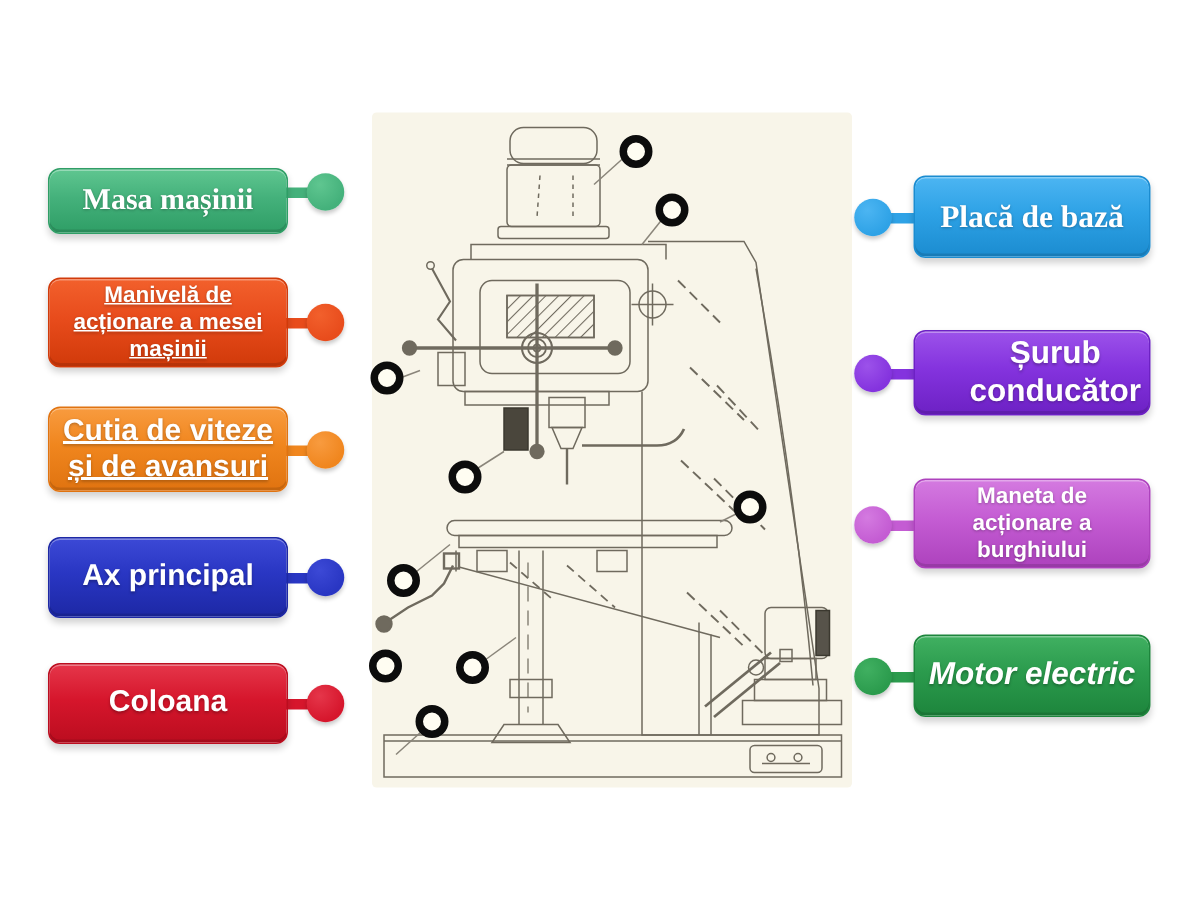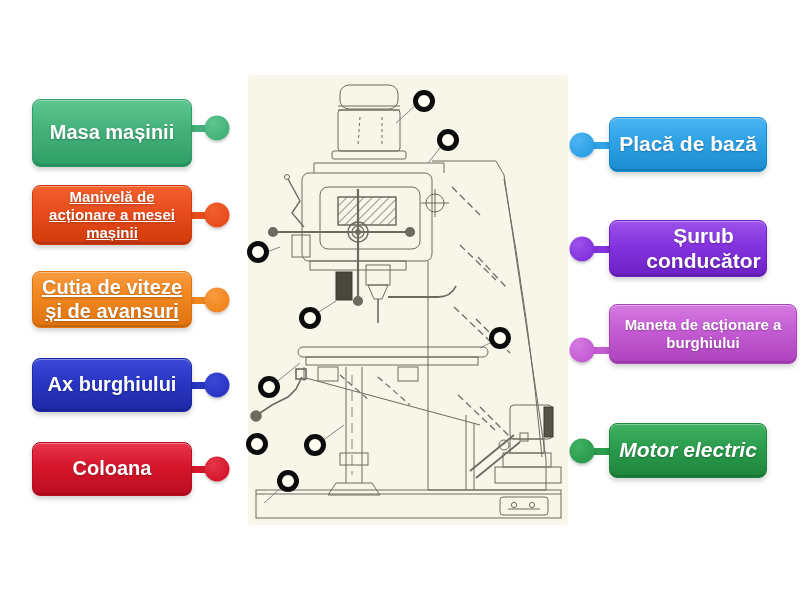--- a/index.html
+++ b/index.html
@@ -186,43 +186,43 @@
       <div class="target" style="left: 448px; top: 140px; border-color: rgb(12, 12, 12);"></div>
       <div class="target" style="left: 258px; top: 252px; border-color: rgb(12, 12, 12);"></div>
       <div class="target" style="left: 310px; top: 318px; border-color: rgb(12, 12, 12);"></div>
       <div class="target" style="left: 500px; top: 338px; border-color: rgb(12, 12, 12);"></div>
       <div class="target" style="left: 269px; top: 387px; border-color: rgb(12, 12, 12);"></div>
       <div class="target" style="left: 257px; top: 444px; border-color: rgb(12, 12, 12);"></div>
       <div class="target" style="left: 315px; top: 445px; border-color: rgb(12, 12, 12);"></div>
       <div class="target" style="left: 288px; top: 481px; border-color: rgb(12, 12, 12);"></div>
     </div>
   <div id="labels-left">
-      <div class="chip" style="left: 32px; top: 99px; width: 160px; height: 68px; font-size: 20px; background: linear-gradient(rgb(95, 198, 144) 0%, rgb(68, 177, 123) 45%, rgb(47, 158, 102) 100%); border: 1px solid rgb(47, 158, 102);">Masa mașinii</div>
+      <div class="chip" style="left: 32px; top: 112px; width: 160px; height: 44px; font-size: 20px; background: linear-gradient(rgb(95, 198, 144) 0%, rgb(68, 177, 123) 45%, rgb(47, 158, 102) 100%); border: 1px solid rgb(47, 158, 102); font-family: Liberation Serif, serif;">Masa mașinii</div>
       <div class="stem" style="background: rgb(68, 177, 123); top: 124.5px; left: 188px; width: 31px;"></div>
       <div class="dot" style="left: 217px; top: 128px; background: radial-gradient(circle at 35% 30%, rgb(95, 198, 144), rgb(68, 177, 123) 70%);"></div>
       <div class="chip" style="left: 32px; top: 185px; width: 160px; height: 60px; font-size: 15px; background: linear-gradient(rgb(242, 96, 44) 0%, rgb(232, 76, 28) 45%, rgb(209, 58, 10) 100%); border: 1px solid rgb(209, 58, 10); text-decoration: underline;">Manivelă de acționare a mesei mașinii</div>
       <div class="stem" style="background: rgb(232, 76, 28); top: 211.5px; left: 188px; width: 31px;"></div>
       <div class="dot" style="left: 217px; top: 215px; background: radial-gradient(circle at 35% 30%, rgb(242, 96, 44), rgb(232, 76, 28) 70%);"></div>
       <div class="chip" style="left: 32px; top: 271px; width: 160px; height: 57px; font-size: 20px; background: linear-gradient(rgb(248, 155, 63) 0%, rgb(240, 134, 30) 45%, rgb(224, 115, 16) 100%); border: 1px solid rgb(224, 115, 16); text-decoration: underline;">Cutia de viteze și de avansuri</div>
       <div class="stem" style="background: rgb(240, 134, 30); top: 296.5px; left: 188px; width: 31px;"></div>
       <div class="dot" style="left: 217px; top: 300px; background: radial-gradient(circle at 35% 30%, rgb(248, 155, 63), rgb(240, 134, 30) 70%);"></div>
-      <div class="chip" style="left: 32px; top: 358px; width: 160px; height: 54px; font-size: 20px; background: linear-gradient(rgb(60, 73, 214) 0%, rgb(41, 54, 195) 45%, rgb(29, 40, 165) 100%); border: 1px solid rgb(29, 40, 165);">Ax burghiului</div>
+      <div class="chip" style="left: 32px; top: 358px; width: 160px; height: 54px; font-size: 20px; background: linear-gradient(rgb(60, 73, 214) 0%, rgb(41, 54, 195) 45%, rgb(29, 40, 165) 100%); border: 1px solid rgb(29, 40, 165);">Ax principal</div>
       <div class="stem" style="background: rgb(41, 54, 195); top: 381.5px; left: 188px; width: 31px;"></div>
       <div class="dot" style="left: 217px; top: 385px; background: radial-gradient(circle at 35% 30%, rgb(60, 73, 214), rgb(41, 54, 195) 70%);"></div>
       <div class="chip" style="left: 32px; top: 442px; width: 160px; height: 54px; font-size: 20px; background: linear-gradient(rgb(229, 54, 74) 0%, rgb(214, 22, 44) 45%, rgb(187, 13, 31) 100%); border: 1px solid rgb(187, 13, 31);">Coloana</div>
       <div class="stem" style="background: rgb(214, 22, 44); top: 465.5px; left: 188px; width: 31px;"></div>
       <div class="dot" style="left: 217px; top: 469px; background: radial-gradient(circle at 35% 30%, rgb(229, 54, 74), rgb(214, 22, 44) 70%);"></div>
     </div>
   <div id="labels-right">
-      <div class="chip" style="left: 609px; top: 117px; width: 158px; height: 55px; font-size: 21px; background: linear-gradient(rgb(76, 181, 242) 0%, rgb(46, 162, 230) 45%, rgb(27, 140, 208) 100%); border: 1px solid rgb(27, 140, 208);">Placă de bază</div>
+      <div class="chip" style="left: 609px; top: 117px; width: 158px; height: 55px; font-size: 21px; background: linear-gradient(rgb(76, 181, 242) 0%, rgb(46, 162, 230) 45%, rgb(27, 140, 208) 100%); border: 1px solid rgb(27, 140, 208); font-family: Liberation Serif, serif;">Placă de bază</div>
       <div class="stem" style="background: rgb(46, 162, 230); top: 141.5px; left: 580px; width: 33px;"></div>
       <div class="dot" style="left: 582px; top: 145px; background: radial-gradient(circle at 35% 30%, rgb(76, 181, 242), rgb(46, 162, 230) 70%);"></div>
       <div class="chip" style="left: 609px; top: 220px; width: 158px; height: 57px; font-size: 21px; background: linear-gradient(rgb(156, 82, 234) 0%, rgb(132, 51, 222) 45%, rgb(109, 33, 196) 100%); border: 1px solid rgb(109, 33, 196); padding-left: 37px;">Șurub conducător</div>
       <div class="stem" style="background: rgb(132, 51, 222); top: 245.5px; left: 580px; width: 33px;"></div>
       <div class="dot" style="left: 582px; top: 249px; background: radial-gradient(circle at 35% 30%, rgb(156, 82, 234), rgb(132, 51, 222) 70%);"></div>
-      <div class="chip" style="left: 609px; top: 304px; width: 188px; height: 60px; font-size: 15px; background: linear-gradient(rgb(212, 122, 224) 0%, rgb(196, 92, 211) 45%, rgb(173, 66, 189) 100%); border: 1px solid rgb(173, 66, 189);">Maneta de acționare a burghiului</div>
+      <div class="chip" style="left: 609px; top: 319px; width: 158px; height: 60px; font-size: 15px; background: linear-gradient(rgb(212, 122, 224) 0%, rgb(196, 92, 211) 45%, rgb(173, 66, 189) 100%); border: 1px solid rgb(173, 66, 189);">Maneta de acționare a burghiului</div>
       <div class="stem" style="background: rgb(196, 92, 211); top: 346.5px; left: 580px; width: 33px;"></div>
       <div class="dot" style="left: 582px; top: 350px; background: radial-gradient(circle at 35% 30%, rgb(212, 122, 224), rgb(196, 92, 211) 70%);"></div>
       <div class="chip" style="left: 609px; top: 423px; width: 158px; height: 55px; font-size: 21px; background: linear-gradient(rgb(64, 176, 97) 0%, rgb(43, 155, 77) 45%, rgb(29, 133, 60) 100%); border: 1px solid rgb(29, 133, 60); font-style: italic;">Motor electric</div>
       <div class="stem" style="background: rgb(43, 155, 77); top: 447.5px; left: 580px; width: 33px;"></div>
       <div class="dot" style="left: 582px; top: 451px; background: radial-gradient(circle at 35% 30%, rgb(64, 176, 97), rgb(43, 155, 77) 70%);"></div>
     </div>
 </div>
 
 </body></html>

